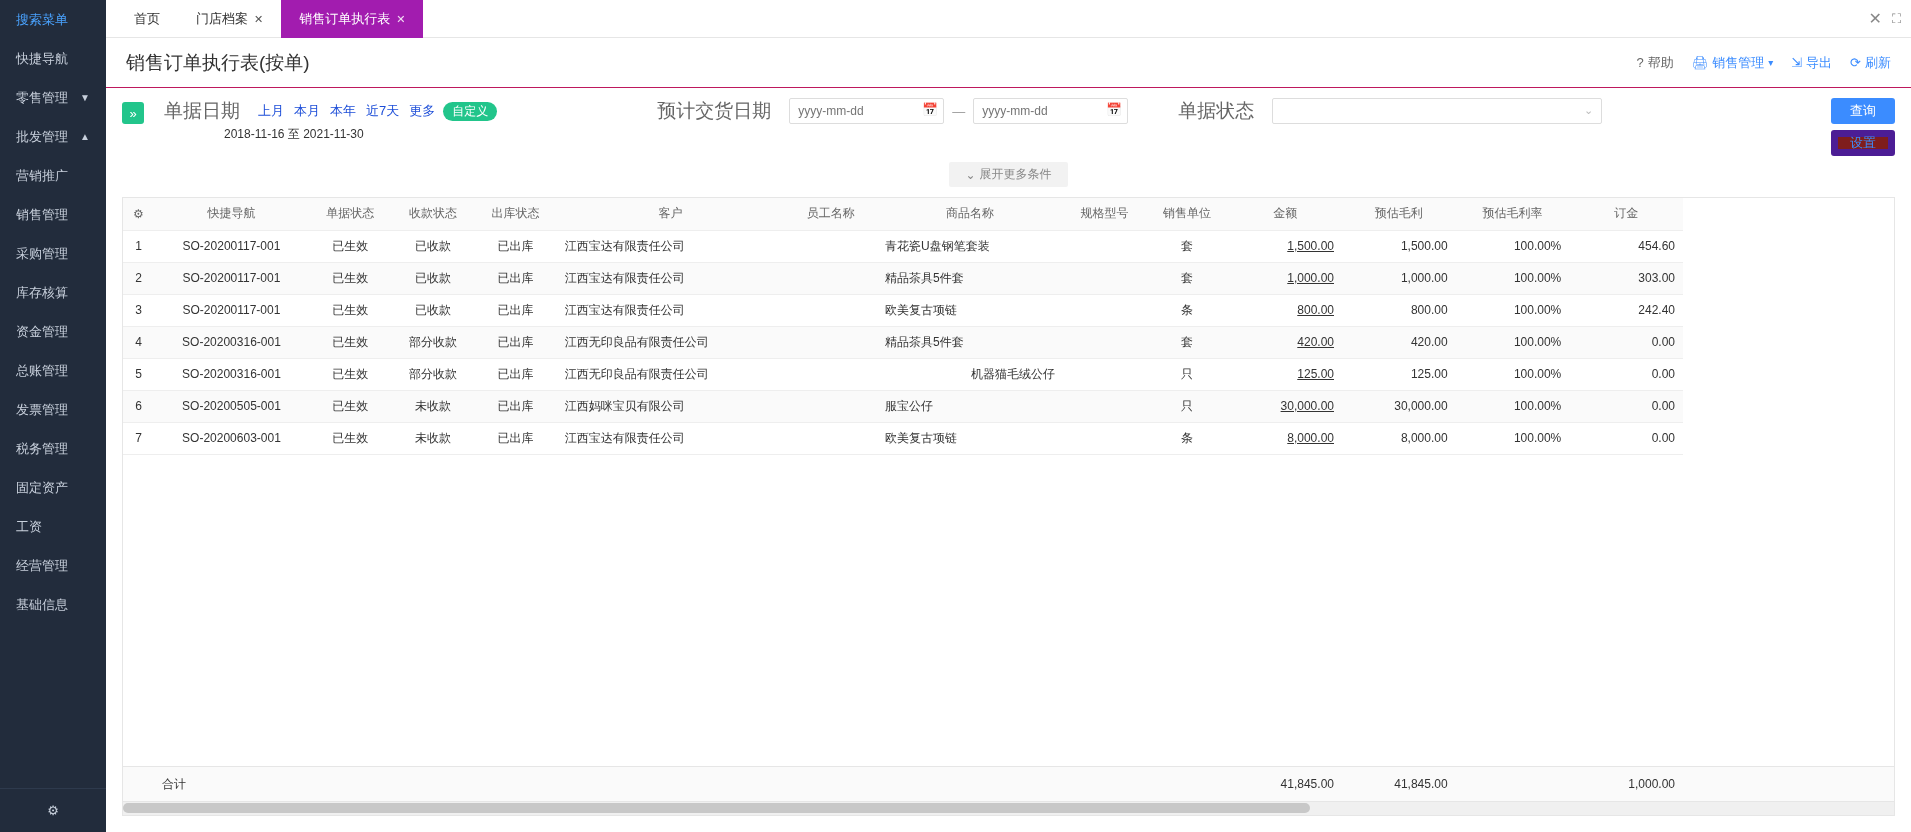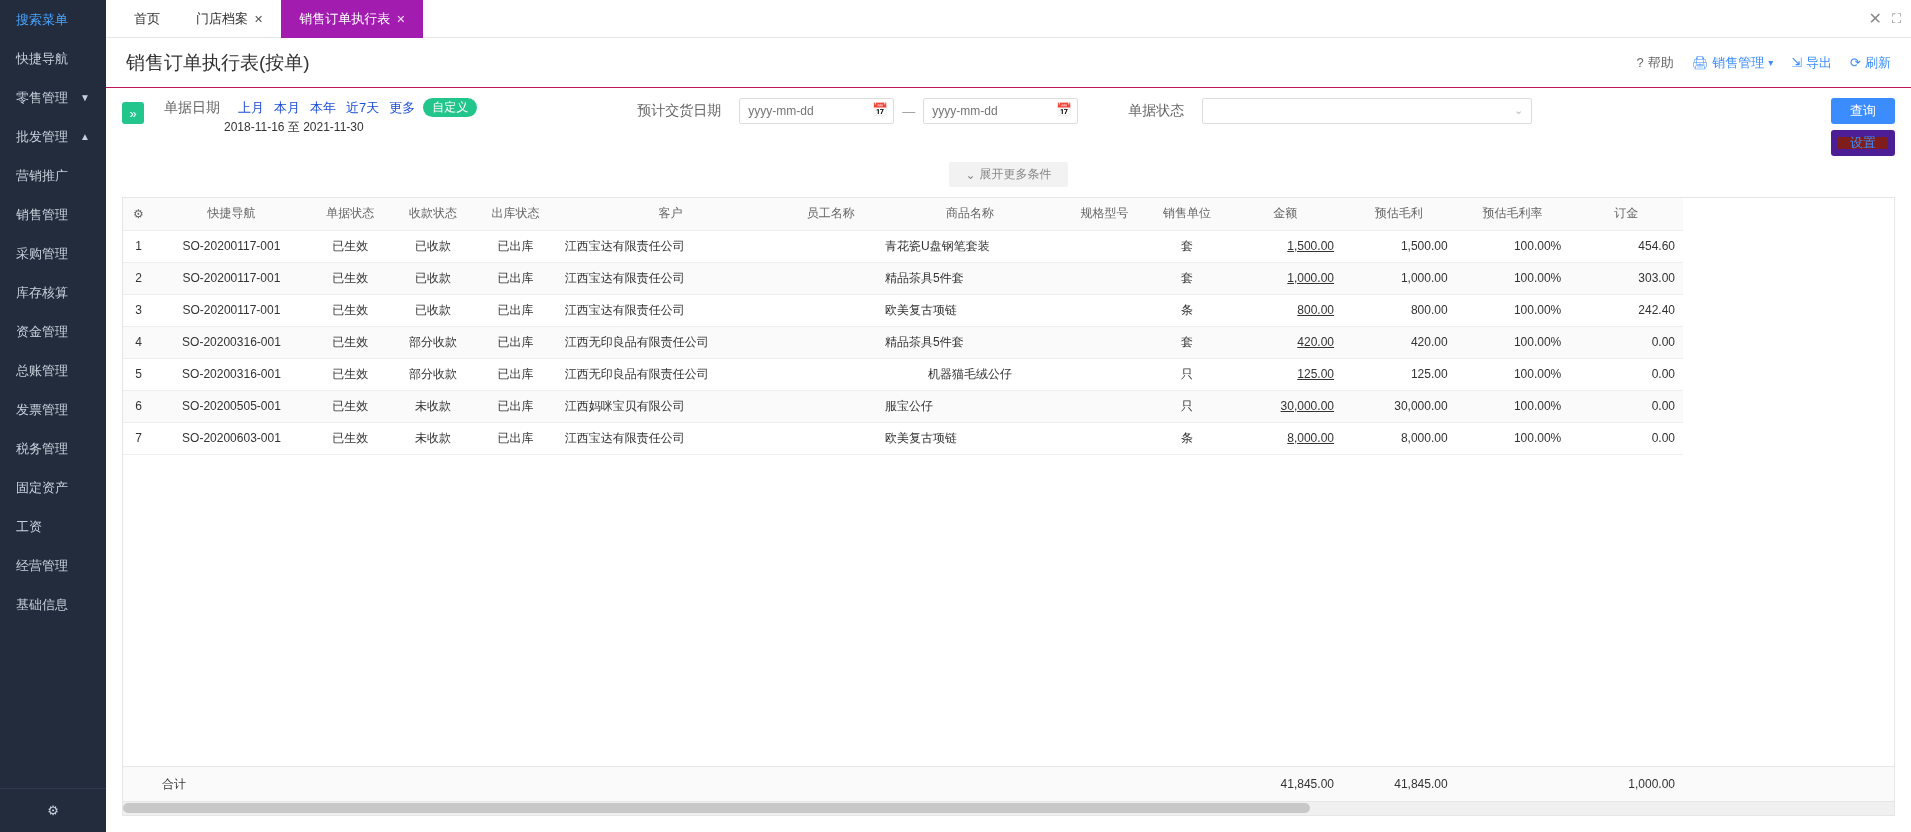--- a/index.html
+++ b/index.html
@@ -18,21 +18,21 @@
 .tab-x{font-size:11px;opacity:.85}
 .tabs-right{margin-left:auto;display:flex;align-items:center;gap:10px;color:#888}
 .titlebar{height:50px;display:flex;align-items:center;padding:0 20px;border-bottom:1px solid #be185d}
 .title{font-size:19px;color:#333}
 .title-actions{margin-left:auto;display:flex;gap:18px;color:#666;font-size:13px}
 .ta{display:flex;align-items:center;gap:4px;cursor:pointer}
 .ta.blue{color:#3b8cff}
 .filterbar{padding:10px 16px 0 16px;display:flex;align-items:flex-start;gap:20px;position:relative}
 .collapse-btn{width:22px;height:22px;background:#22c58b;border-radius:3px;color:#fff;display:flex;align-items:center;justify-content:center;cursor:pointer;margin-top:4px}
 .fgroup{display:flex;flex-direction:column;gap:2px}
-.flabel{color:#666;font-size:14px;margin-right:10px}
+.flabel{color:#666;font-size:19px;margin-right:10px}
 .frow{display:flex;align-items:center;gap:8px}
 .range-link{color:#1d4ed8;cursor:pointer}
 .pill{background:#22c58b;color:#fff;border-radius:10px;padding:1px 9px;font-size:12px}
 .date-sub{color:#333;font-size:12px;margin-left:0}
 .dateinput{height:26px;width:155px;border:1px solid #ddd;border-radius:2px;padding:0 26px 0 8px;color:#999;font-size:12px;position:relative}
 .diwrap{position:relative}
 .cal-icon{position:absolute;right:6px;top:4px;color:#3b8cff;font-size:13px}
 .dash{color:#999}
 .select{height:26px;width:330px;border:1px solid #ddd;border-radius:2px;position:relative}
 .select .dd{position:absolute;right:8px;top:5px;color:#bbb;font-size:11px}
@@ -311,21 +311,21 @@
                 <td class="num">0.00</td>
               </tr>
               <tr>
                 <td>5</td>
                 <td class="link">SO-20200316-001</td>
                 <td>已生效</td>
                 <td>部分收款</td>
                 <td>已出库</td>
                 <td style="text-align:left">江西无印良品有限责任公司</td>
                 <td></td>
-                <td style="text-align:center">机器猫毛绒公仔</td>
+                <td style="text-align:right">机器猫毛绒公仔</td>
                 <td></td>
                 <td>只</td>
                 <td class="numu">125.00</td>
                 <td class="num">125.00</td>
                 <td class="num">100.00%</td>
                 <td class="num">0.00</td>
               </tr>
               <tr>
                 <td>6</td>
                 <td class="link">SO-20200505-001</td>

